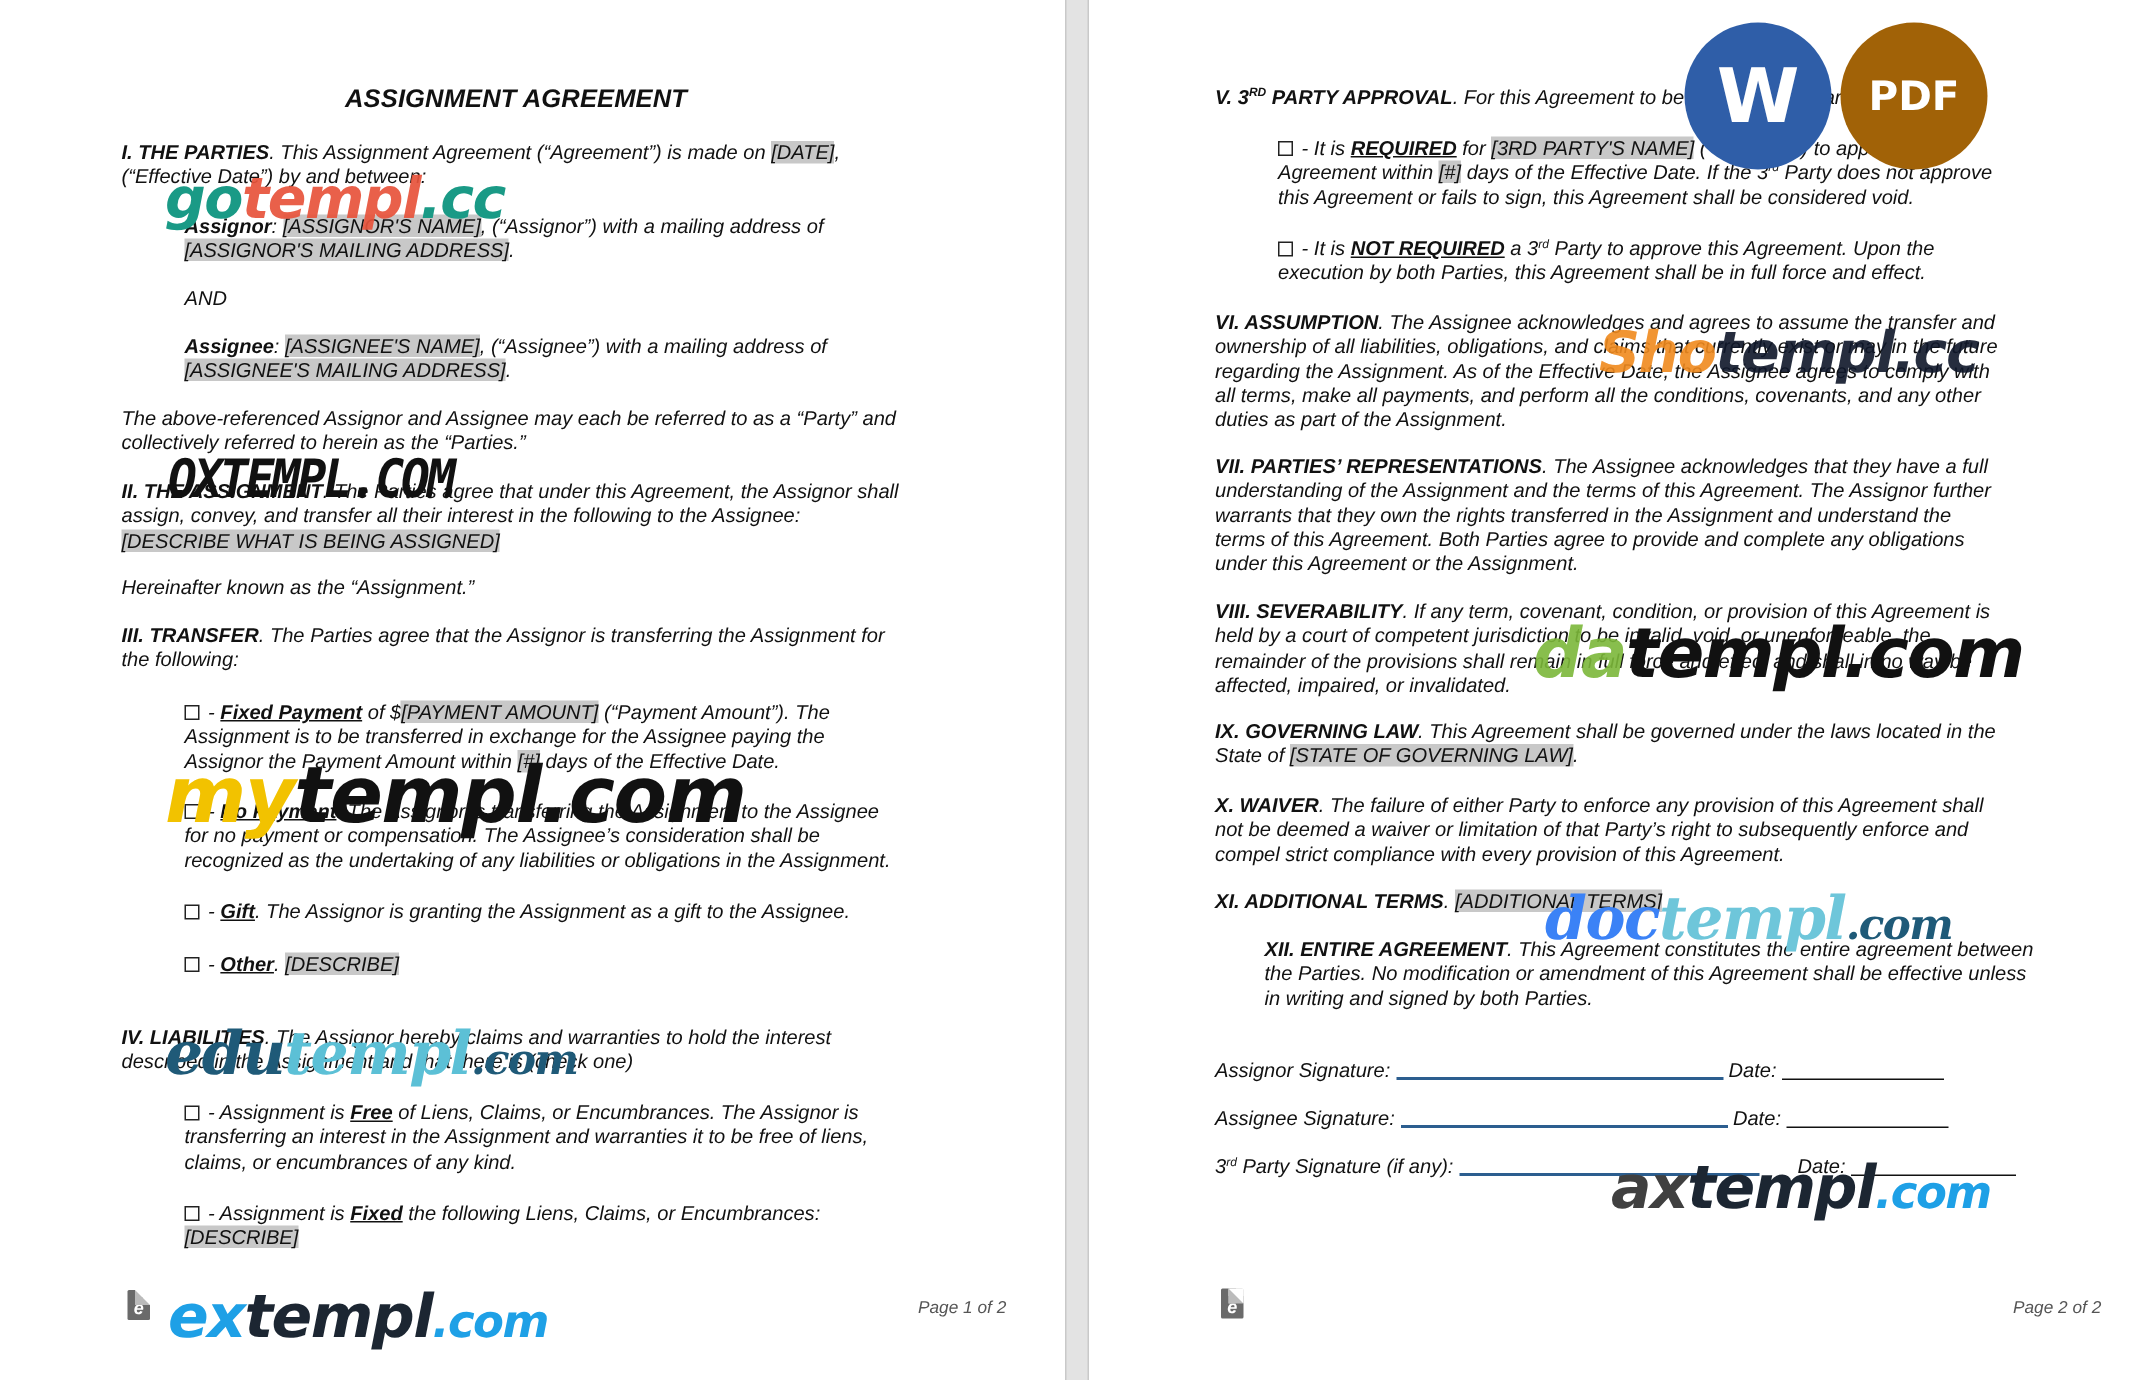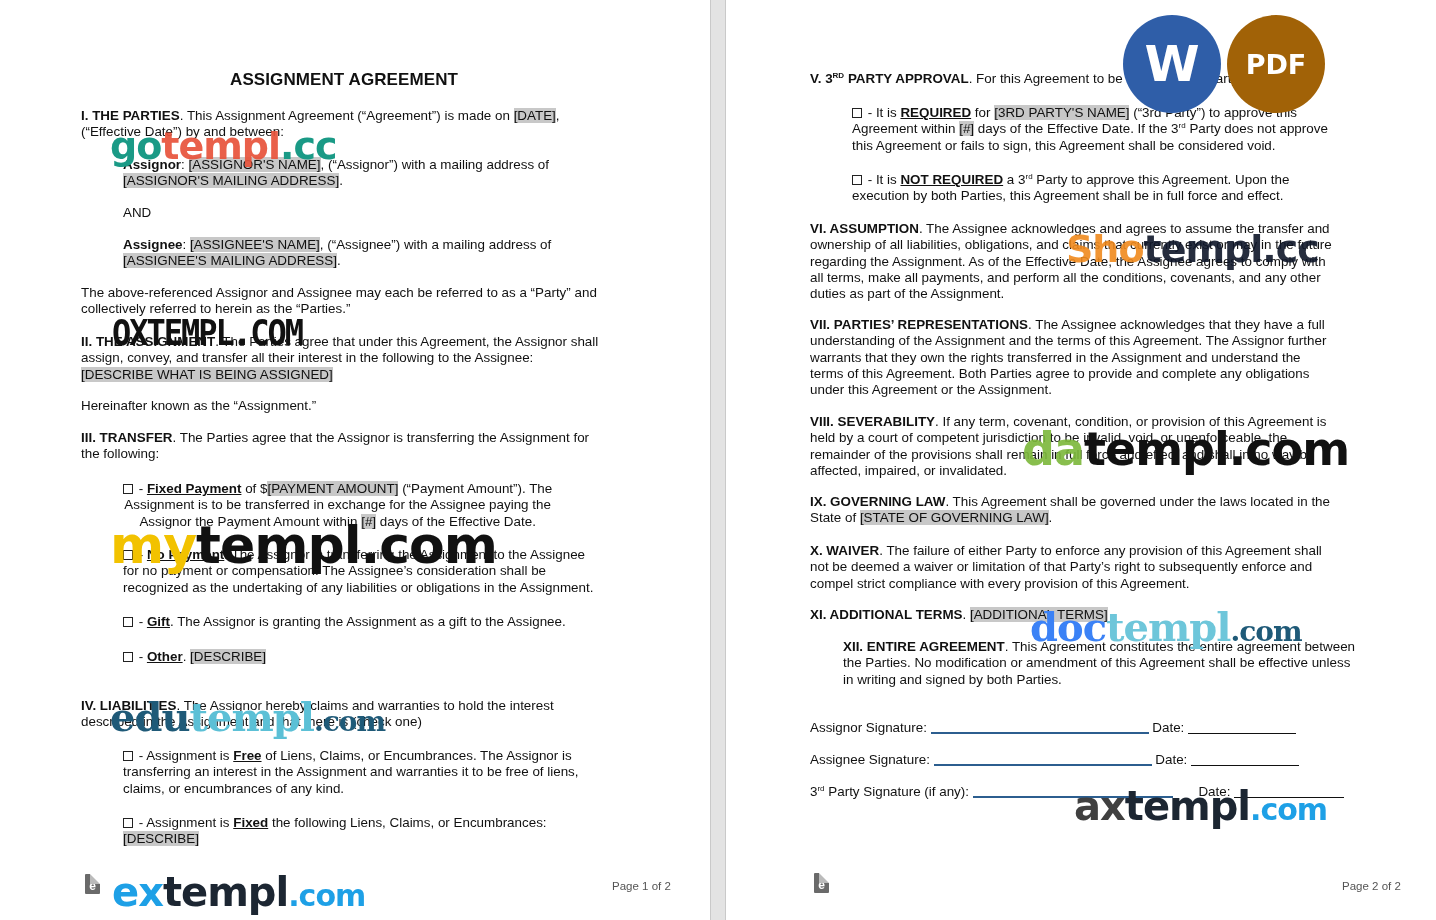--- a/index.html
+++ b/index.html
@@ -1,19 +1,19 @@
 <!DOCTYPE html>
 <html><head>
 <meta charset="utf-8">
 <style>
   * { box-sizing: border-box; margin: 0; padding: 0; }
   html, body { width: 1436px; height: 920px; overflow: hidden; background: #ffffff; }
   body { position: relative; font-family: "Liberation Sans", sans-serif; color: #111; font-size: 13.4px; }
 
-  .page { position: absolute; top: 14px; height: 744px; background: #fff; }
+  .page { position: absolute; top: 0; height: 744px; background: #fff; font-style: italic; }
   #page1 { left: 0; width: 710px; }
   #page2 { left: 726px; width: 710px; }
   .gutter { position: absolute; left: 710px; top: 0; width: 16px; height: 920px;
             background: #e3e3e3; border-left: 1px solid #c9c9c9; border-right: 1px solid #c9c9c9; }
 
   .p { position: absolute; line-height: 16.3px; }
   .b { font-weight: bold; }
   .u { text-decoration: underline; font-weight: bold; }
   .hl { background: #c8c8c8; }
   .title { font-size: 17px; font-weight: bold; letter-spacing: 0.1px; }
@@ -71,21 +71,21 @@
     <span class="hl">[DESCRIBE WHAT IS BEING ASSIGNED]</span>
   </div>
 
   <div class="p" style="left:81px; top:384px;">Hereinafter known as the “Assignment.”</div>
 
   <div class="p" style="left:81px; top:416px;">
     <span class="b">III. TRANSFER</span><span>. The Parties agree that the Assignor is transferring the Assignment for</span><br>
     <span>the following:</span>
   </div>
 
-  <div class="p" style="left:123px; top:467px;text-align:center;">
+  <div class="p" style="left:123px; top:467px;">
     <span class="chk"></span><span> - </span><span class="u">Fixed Payment</span><span> of $</span><span class="hl">[PAYMENT AMOUNT]</span><span> (“Payment Amount”). The</span><br>
     <span>Assignment is to be transferred in exchange for the Assignee paying the</span><br>
     <span>Assignor the Payment Amount within </span><span class="hl">[#]</span><span> days of the Effective Date.</span>
   </div>
 
   <div class="p" style="left:123px; top:533px;">
     <span class="chk"></span><span> - </span><span class="u">No Payment</span><span>. The Assignor is transferring the Assignment to the Assignee</span><br>
     <span>for no payment or compensation. The Assignee’s consideration shall be</span><br>
     <span>recognized as the undertaking of any liabilities or obligations in the Assignment.</span>
   </div>

